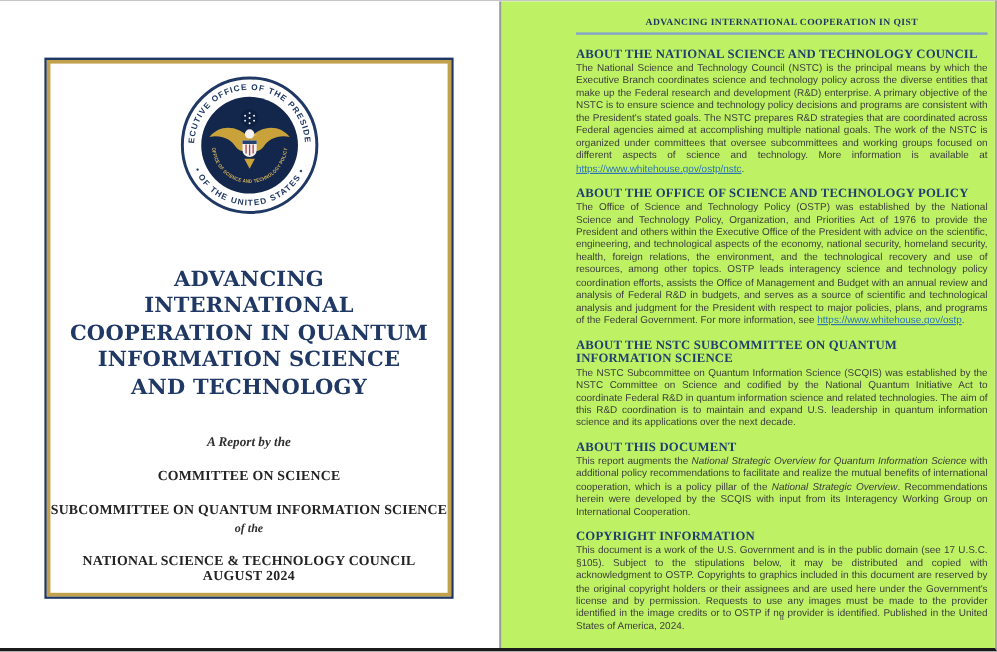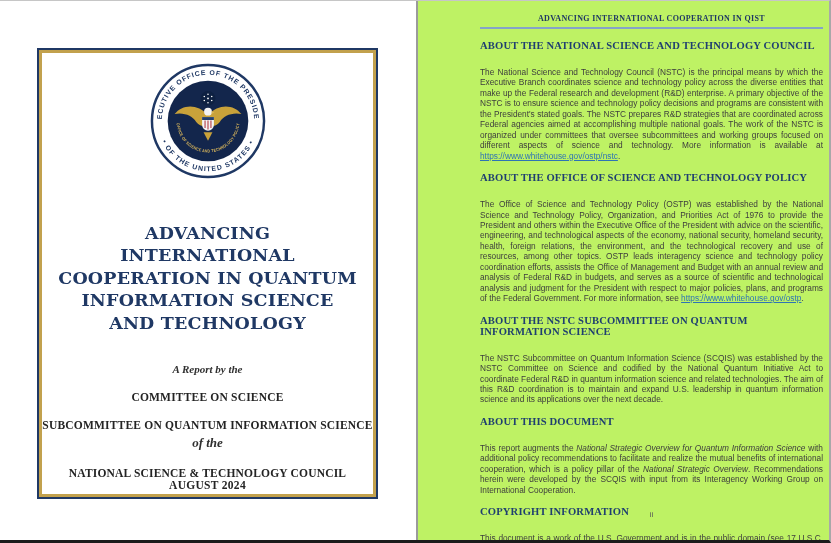--- a/index.html
+++ b/index.html
@@ -27,41 +27,41 @@
   }
   .seal { width:118px; height:118px; }
   .cover-title {
     margin-top:42px; width:302px;
     font-family:"DejaVu Serif","Liberation Serif",serif;
     font-weight:bold; font-size:17.5px; line-height:1.28;
     color:#1f3864; letter-spacing:0.2px;
   }
   .cover-byline { margin-top:29px; font-size:11px; font-weight:bold; font-style:italic; color:#303030; }
   .cover-line { margin-top:16px; font-size:11.5px; font-weight:bold; color:#242424; letter-spacing:0.2px; }
-  .cover-ofthe { margin-top:4px; font-size:13px; font-weight:bold; font-style:italic; color:#303030; }
+  .cover-ofthe { margin-top:4px; font-size:10px; font-weight:bold; font-style:italic; color:#303030; }
   .cover-date { font-size:11.5px; font-weight:bold; color:#242424; letter-spacing:0.3px; }
 
   
   .about-page {
     position:absolute; left:418px; top:0; width:413px; height:100%;
     background:#bef264; padding:13px 8px 0 62px;
   }
   .running-header {
     text-align:center; font-size:8px; font-weight:bold; color:#1f3864;
     letter-spacing:0.35px; font-family:"Liberation Serif",serif;
   }
   .header-rule { height:2px; background:#84a3c8; margin-top:4px; }
 
   .section-heading {
     font-family:"Liberation Serif",serif; font-weight:bold;
     font-size:10.6px; color:#1f3f70; margin-top:11px; letter-spacing:0.15px;
   }
   .section-body {
     font-family:"Liberation Sans",sans-serif; font-size:8.3px; line-height:1.26;
-    color:#3d3d3d; text-align:justify; margin-top:16px;
+    color:#3d3d3d; text-align:justify; margin-top:0;
   }
   .section-body a { color:#2e74b5; text-decoration:underline; }
   .section-body em { font-style:italic; }
 
   .page-number {
     position:absolute; left:62px; right:8px; bottom:21px; text-align:center;
     font-family:"Liberation Sans",sans-serif; font-size:8px; color:#595959;
   }
 </style>
 </head>

